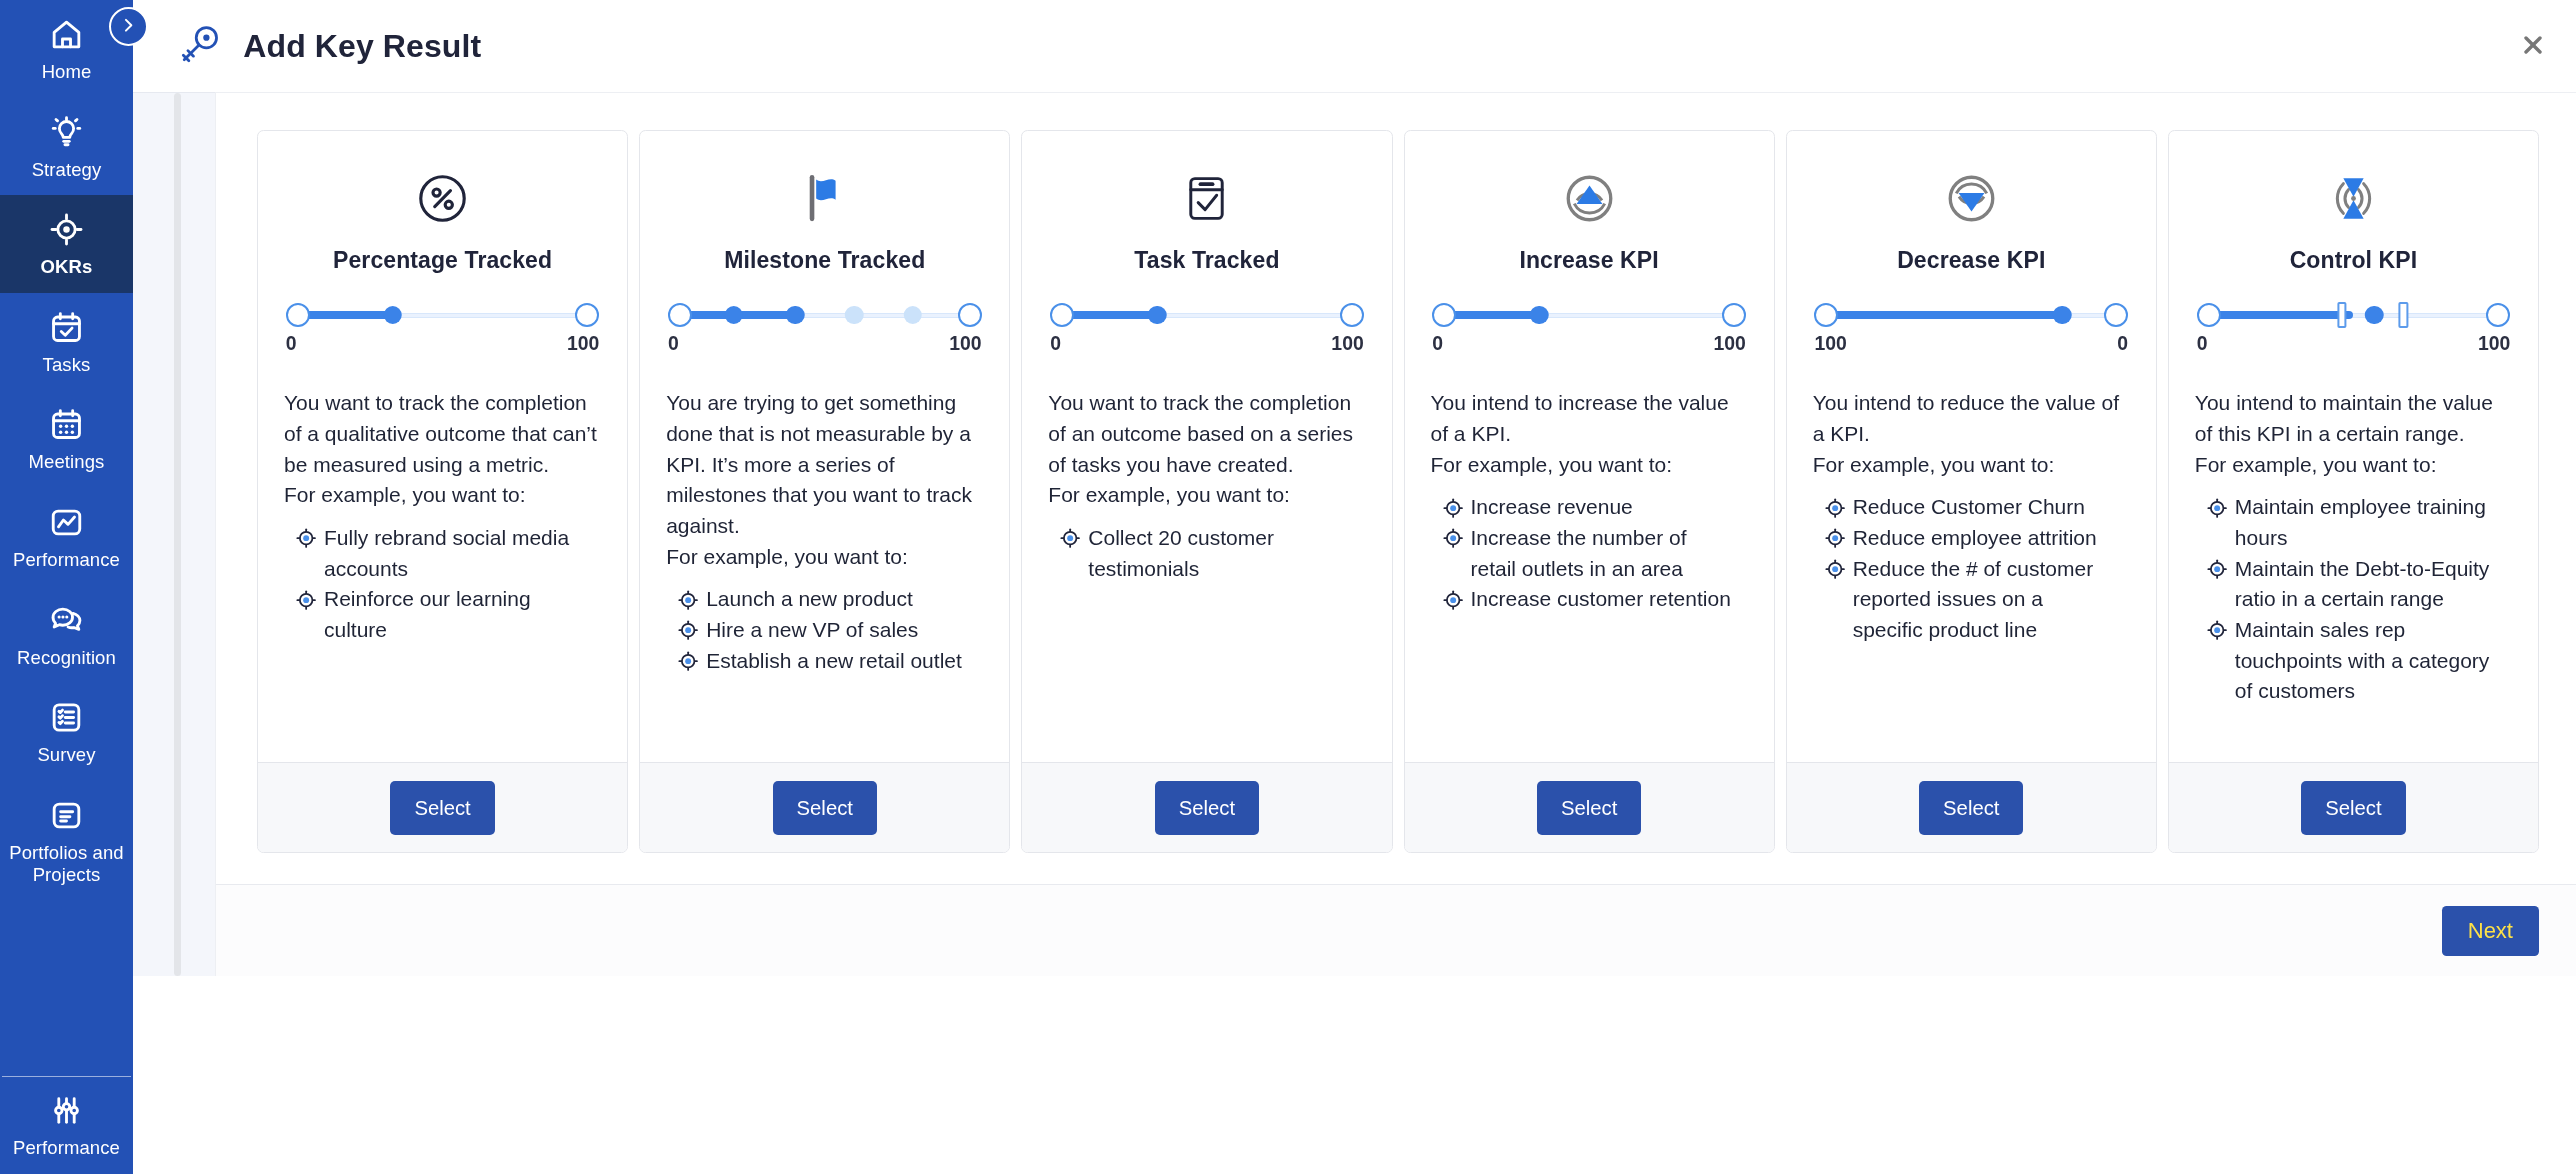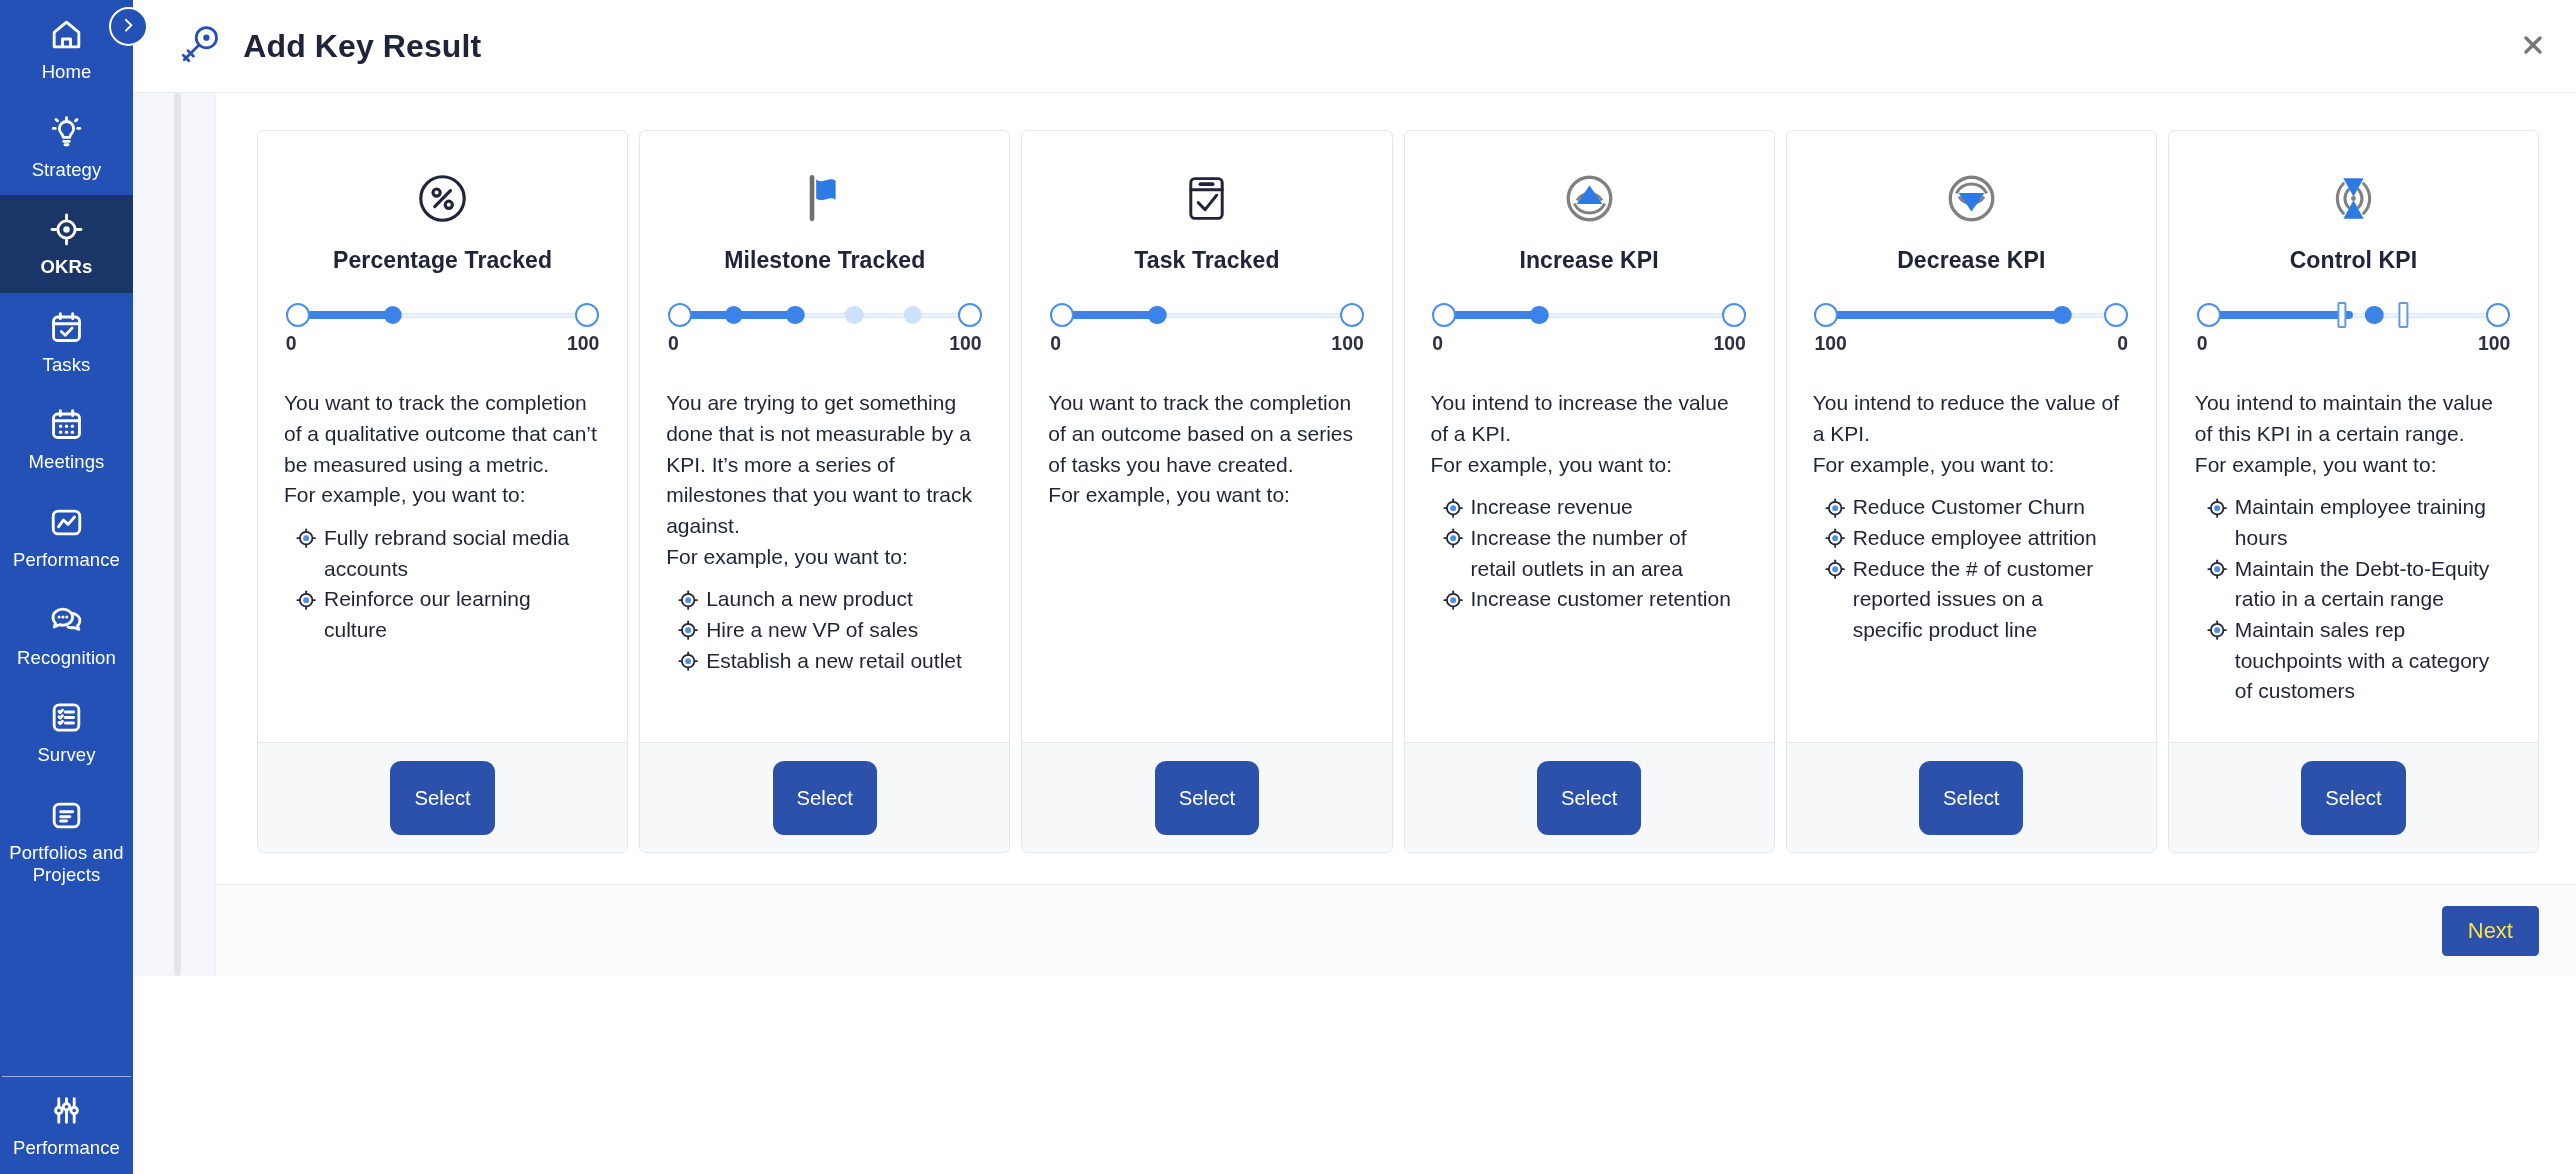--- a/index.html
+++ b/index.html
@@ -208,24 +208,24 @@
 
   .card-footer {
     flex: 0 0 auto;
     background: #F7F8FA;
     border-top: 0.9px solid #E4E6EB;
     padding: 17.5px 9.2px;
     display: flex; align-items: center; justify-content: center;
   }
   .btn-select {
     background: #2B51AB; color: #ffffff;
-    border: none; border-radius: 11px;
+    border: none; border-radius: 5px;
     font-family: "Liberation Sans", sans-serif;
     font-size: 20.3px; line-height: 1;
-    padding: 27px 24px;
+    padding: 17px 24px;
     cursor: pointer;
   }
 
   
   .modal-footer {
     flex: 0 0 auto;
     border-top: 0.9px solid #E8EAEF;
     background: #FCFCFD;
     padding: 20.3px 37px;
     display: flex; justify-content: flex-end; align-items: center;
@@ -581,20 +581,35 @@
                     <div class="end-knob right"></div>
                   </div>
       <div class="slider-scale">
         <span>0</span>
         <span>100</span>
       </div>
       <div class="card-desc">
         <p>You want to track the completion of an outcome based on a series of tasks you have created.</p>
                     <p>For example, you want to:</p>
         <ul class="bullets">
+                      <li>
+       <span class="bullet-icon">
+                          <svg viewBox="0 0 24 24" fill="none">
+  <circle cx="12" cy="12" r="7.4" stroke="#20243A" stroke-width="2.1"></circle>
+  <circle cx="12" cy="12" r="3.5" fill="#4A90E9"></circle>
+  <g stroke="#20243A" stroke-width="2.1" stroke-linecap="round">
+    <line x1="12" y1="1.6" x2="12" y2="4.1"></line>
+    <line x1="12" y1="19.9" x2="12" y2="22.4"></line>
+    <line x1="1.6" y1="12" x2="4.1" y2="12"></line>
+    <line x1="19.9" y1="12" x2="22.4" y2="12"></line>
+  </g>
+</svg>
+                        </span>
+       <span>Collect 20 customer testimonials</span>
+     </li>
                     </ul>
       </div>
     </div>
     <div class="card-footer">
       <button class="btn-select">Select</button>
     </div>
               </section>
               <section class="card">
     <div class="card-main">
       <div class="card-icon">

